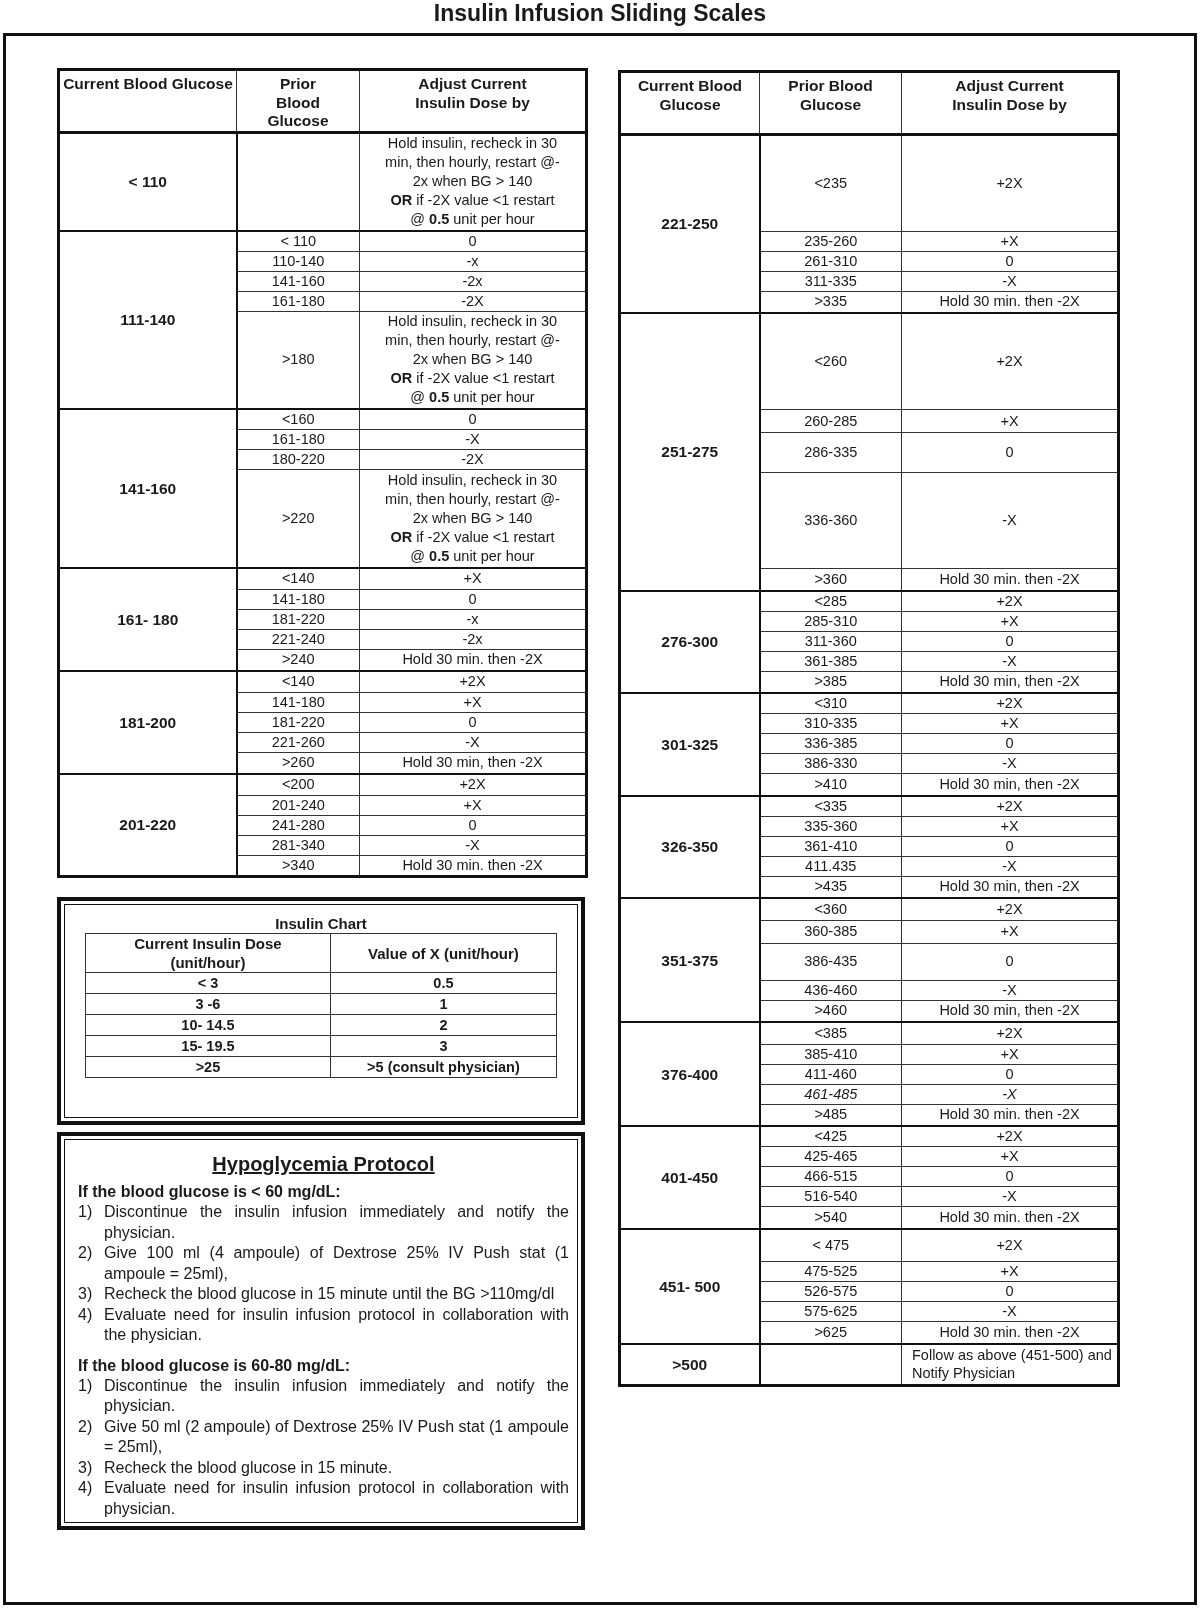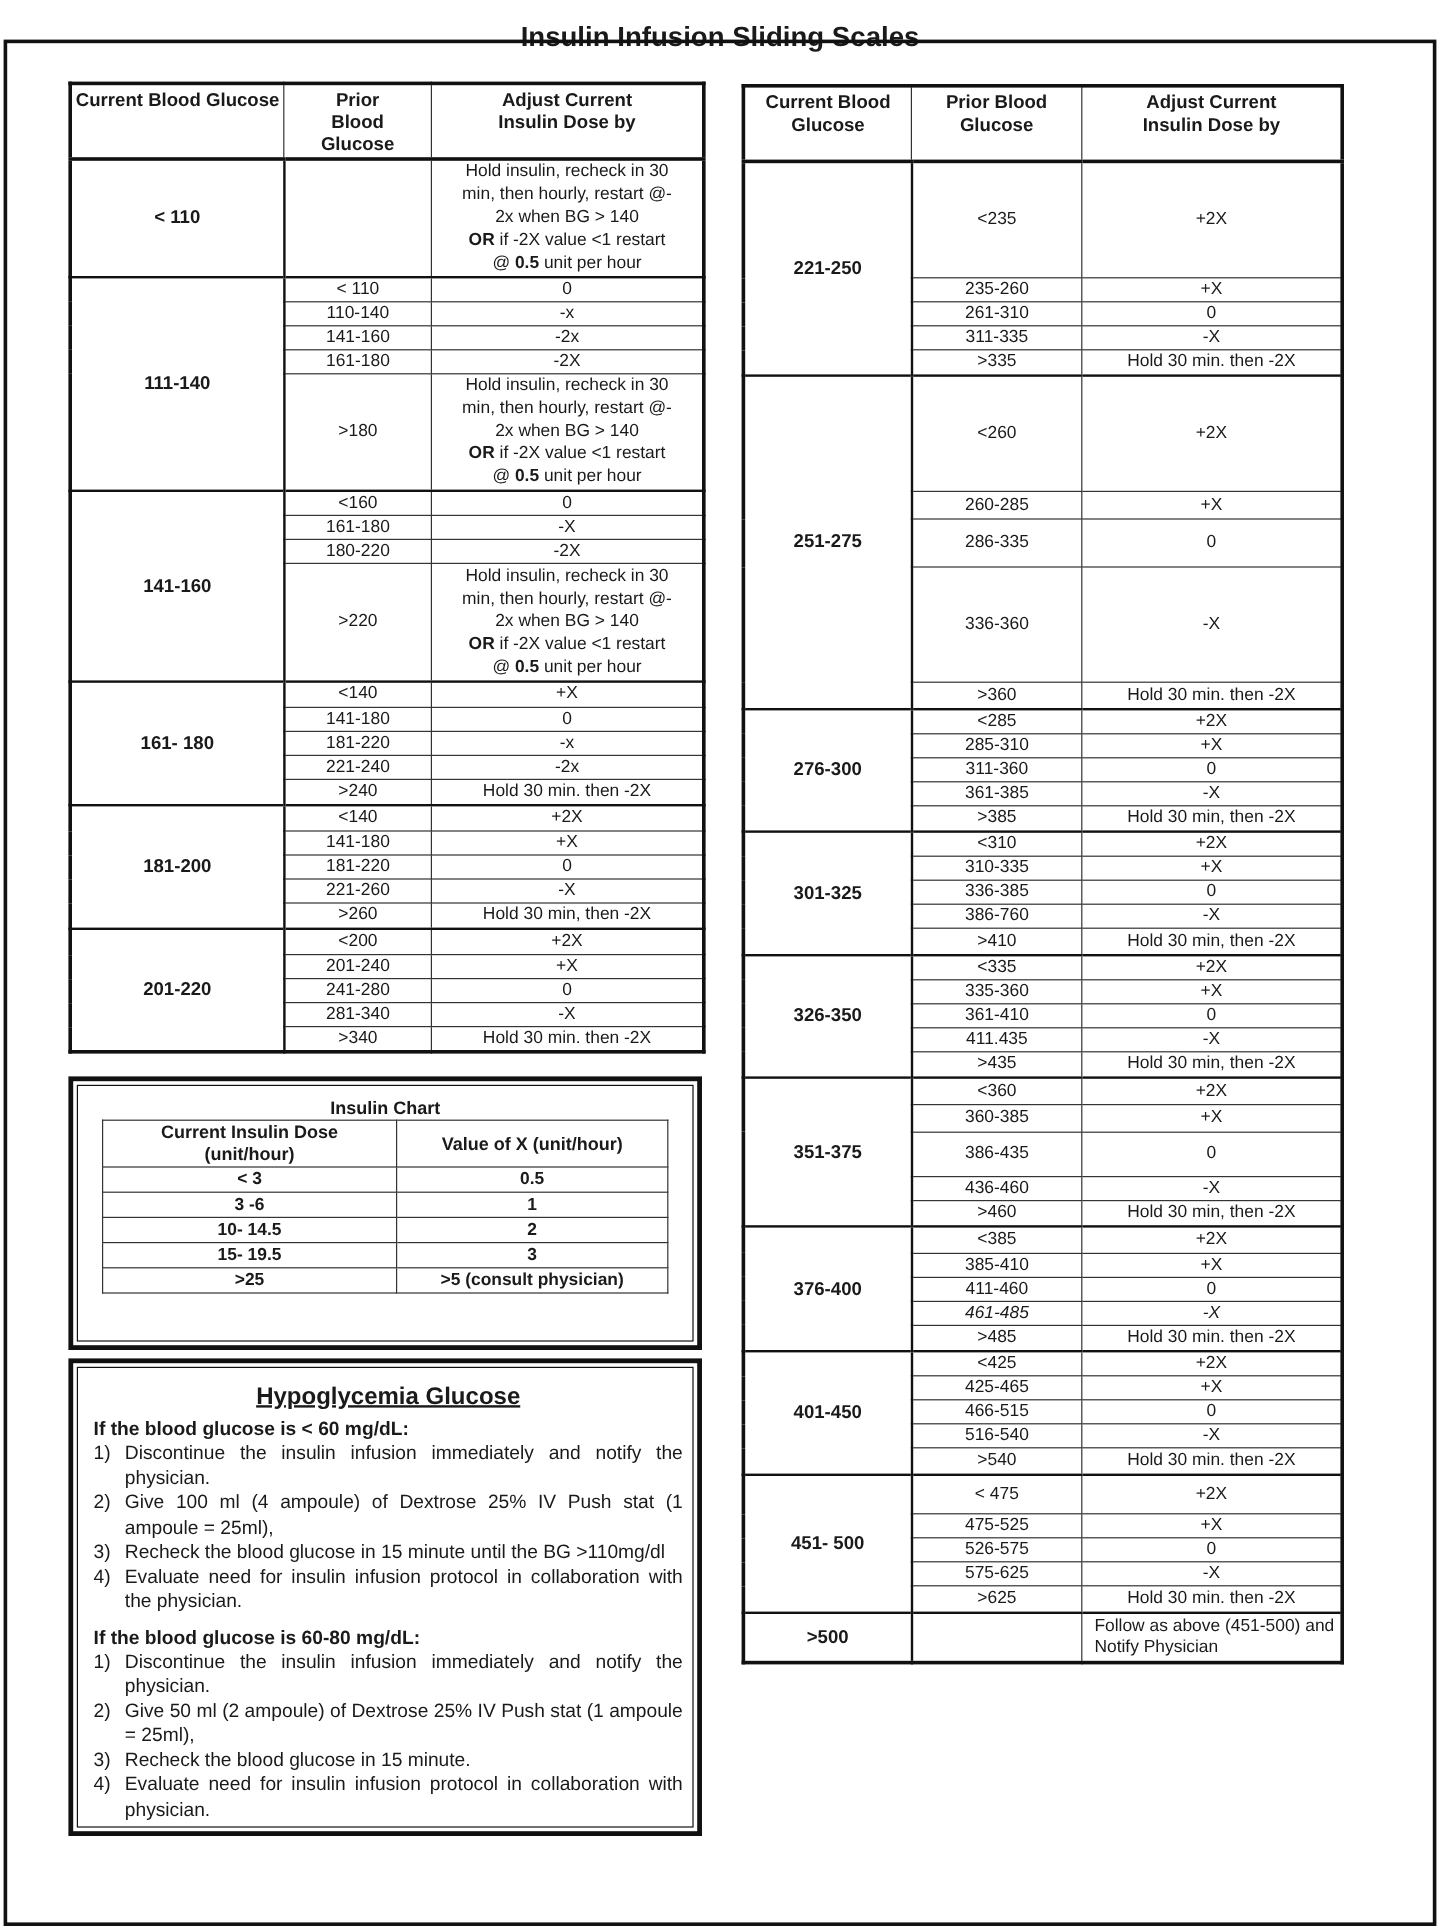--- a/index.html
+++ b/index.html
@@ -1,19 +1,19 @@
 <!DOCTYPE html>
 <html><head>
 <meta charset="utf-8">
 <style>
   * { box-sizing: border-box; margin: 0; padding: 0; }
   html, body { width: 1200px; height: 1609px; background: #fff; overflow: hidden; }
   body { position: relative; font-family: "Liberation Sans", sans-serif; color: #1a1a1a; }
   .title {
-    position: absolute; left: 0; top: 17px; width: 1200px; height: 30px;
+    position: absolute; left: 0; top: 0; width: 1200px; height: 30px;
     text-align: center; font-weight: bold; font-size: 23px; line-height: 26px;
   }
   .frame {
     position: absolute; left: 3px; top: 33px; width: 1194px; height: 1572px;
     border: 3px solid #111;
   }
   table { border-collapse: collapse; table-layout: fixed; }
   .scale td, .scale th {
     border: 1px solid #333; text-align: center; vertical-align: middle;
     font-size: 14.5px; line-height: 19px; padding: 0 2px;
@@ -294,21 +294,21 @@
       </tr>
       <tr style="height: 20px;">
         <td>310-335</td>
         <td>+X</td>
       </tr>
       <tr style="height: 20px;">
         <td>336-385</td>
         <td>0</td>
       </tr>
       <tr style="height: 20px;">
-        <td>386-760</td>
+        <td>386-330</td>
         <td>-X</td>
       </tr>
       <tr style="height: 22px;">
         <td>&gt;410</td>
         <td>Hold 30 min, then -2X</td>
       </tr>
       <tr class="grp-start" style="height: 20px;">
         <td class="cur" rowspan="5">326-350</td>
         <td>&lt;335</td>
         <td>+2X</td>
@@ -456,21 +456,21 @@
             <td>&gt;25</td>
             <td>&gt;5  (consult physician)</td>
           </tr>
         </tbody>
     </table>
   </div>
 </div>
 
 <div class="hypo-box">
   <div class="hypo-inner" id="hypo-inner">
-    <div class="hypo-title">Hypoglycemia Glucose</div>
+    <div class="hypo-title">Hypoglycemia Protocol</div>
   <div>
         <div class="hypo-head">If the blood glucose is &lt; 60 mg/dL:</div>
         <ul class="hypo-list">
           <li><span class="num">1)</span><span>Discontinue the insulin infusion immediately and notify the physician.</span></li>
           <li><span class="num">2)</span><span>Give 100 ml (4 ampoule) of Dextrose 25% IV Push stat (1 ampoule = 25ml),</span></li>
           <li><span class="num">3)</span><span>Recheck the blood glucose in 15 minute until the BG &gt;110mg/dl</span></li>
           <li><span class="num">4)</span><span>Evaluate need for insulin infusion protocol in collaboration with the physician.</span></li>
         </ul>
       </div>
       <div class="hypo-sec2">

